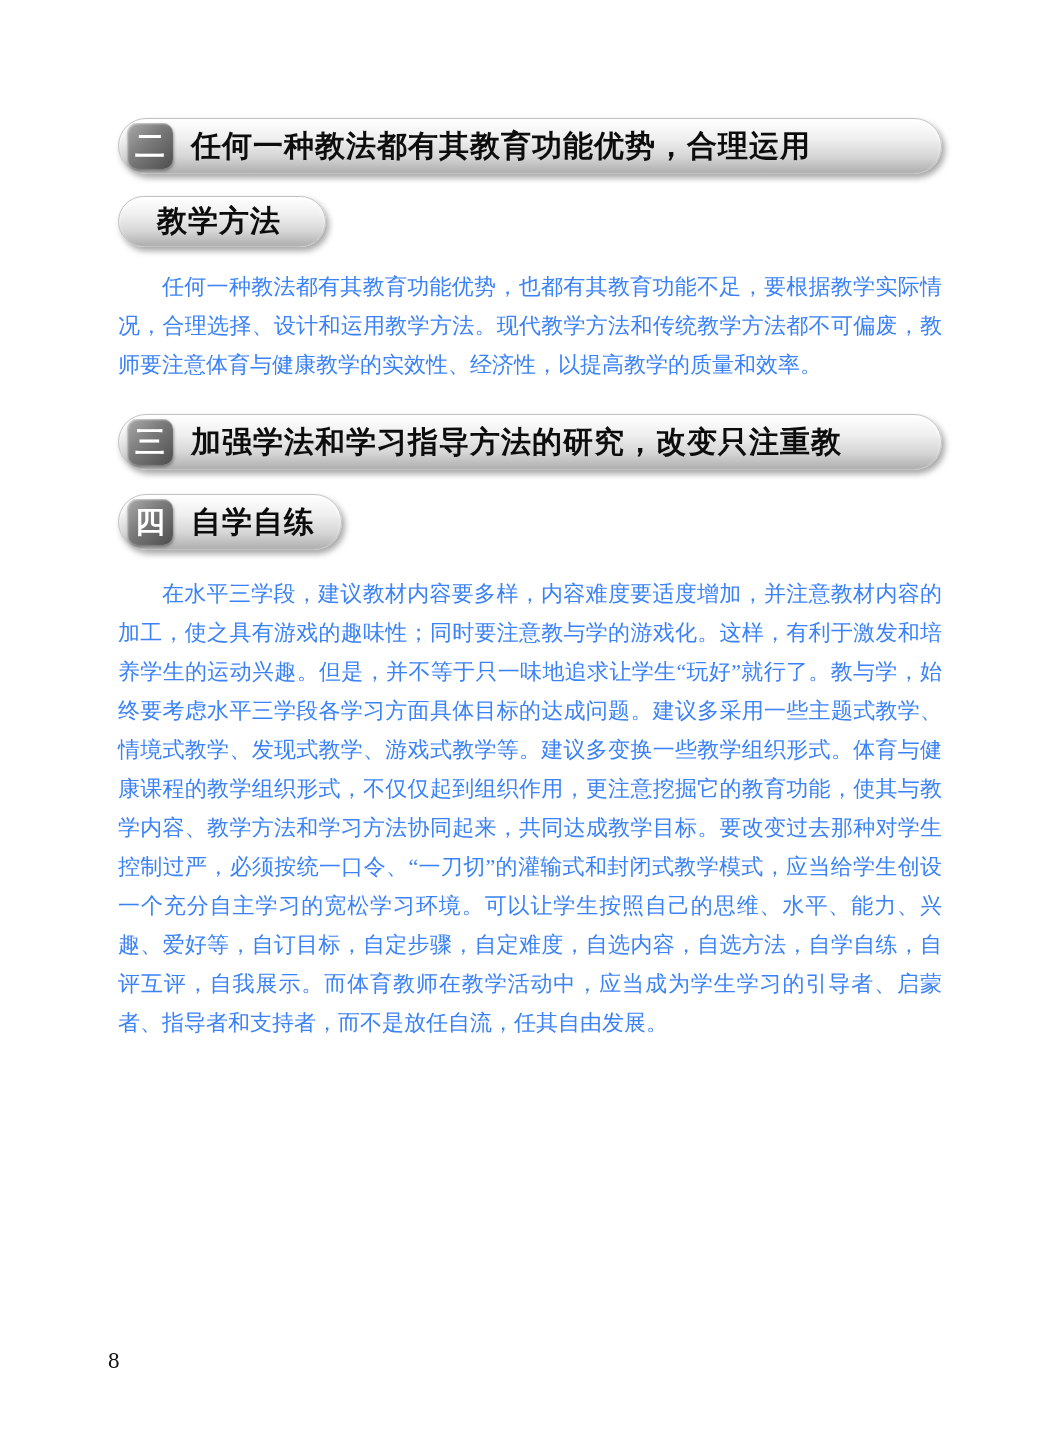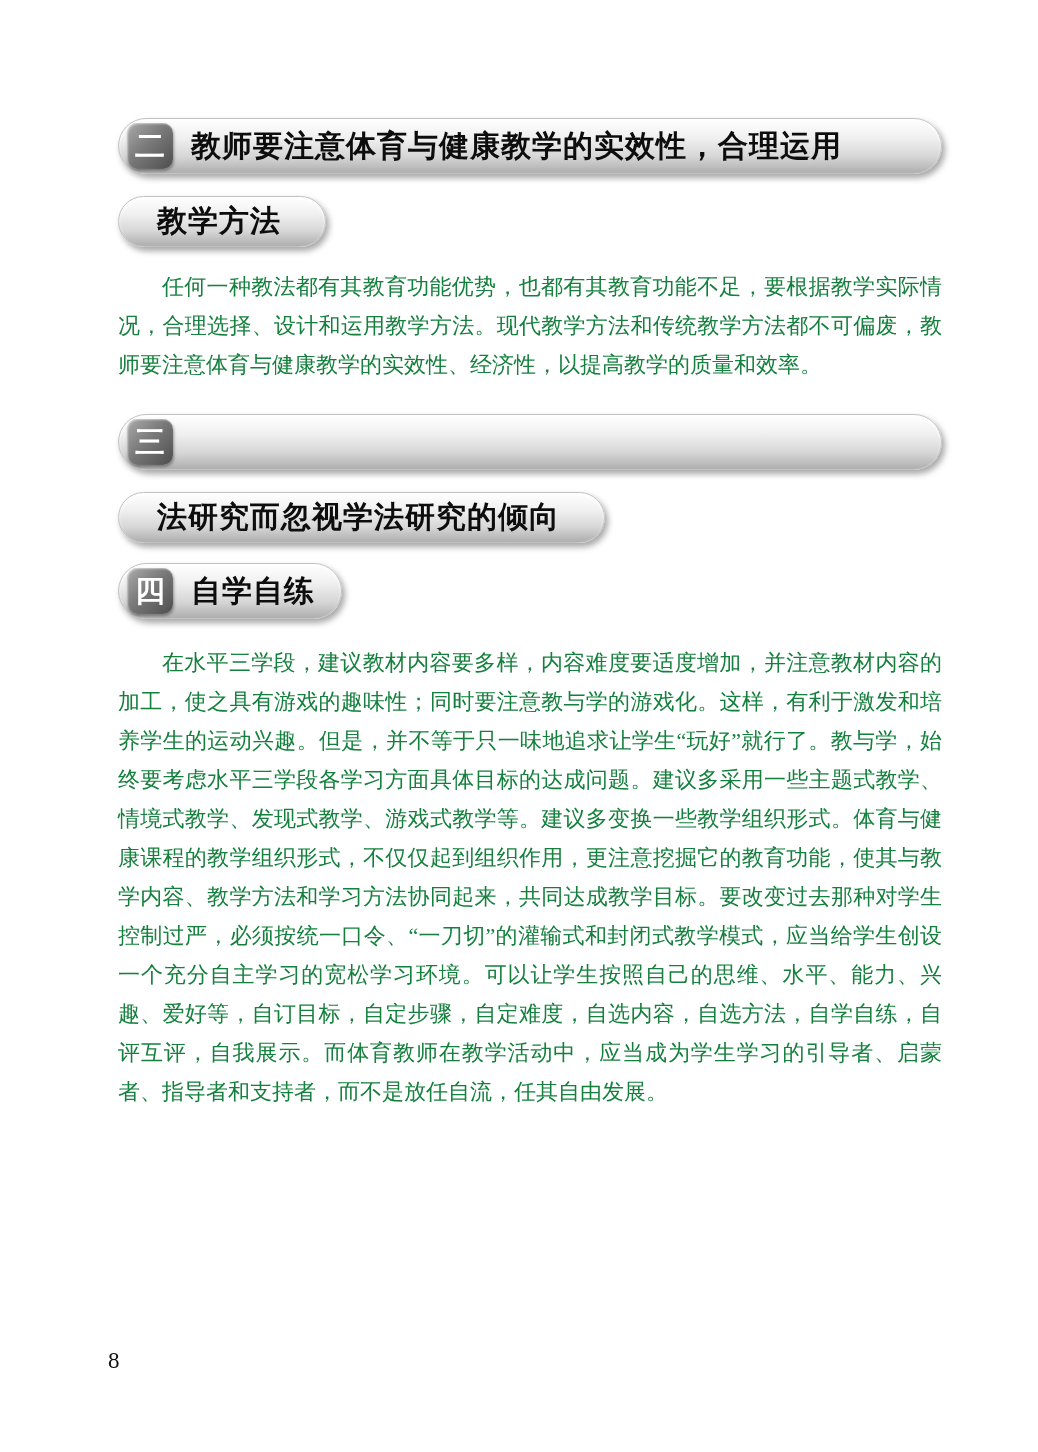--- a/index.html
+++ b/index.html
@@ -71,21 +71,21 @@
     color: #0d0d0d;
     letter-spacing: 1px;
     white-space: nowrap;
   }
   .body-text {
     margin: 0 0 30px 0;
     font-size: 22px;
     line-height: 39px;
     text-align: justify;
     text-indent: 2em;
-    color: #15803d;
+    color: #3b82f6;
   }
   .section {
     margin-bottom: 10px;
   }
   .heading-line.second {
     margin-top: -2px;
     margin-bottom: 20px;
   }
   .page-number {
     position: absolute;
@@ -97,40 +97,36 @@
 </style>
 </head>
 <body>
 
 <div class="page">
 
   <section class="section">
     <div class="heading-line">
       <div class="pill pill-full">
         <span class="badge">二</span>
-        <span class="heading-text">教师要注意体育与健康教学的实效性，合理运用</span>
+        <span class="heading-text">任何一种教法都有其教育功能优势，合理运用</span>
       </div>
     </div>
     <div class="heading-line second">
       <div class="pill pill-cont">
         <span class="heading-text">教学方法</span>
       </div>
     </div>
     <p class="body-text">任何一种教法都有其教育功能优势，也都有其教育功能不足，要根据教学实际情况，合理选择、设计和运用教学方法。现代教学方法和传统教学方法都不可偏废，教师要注意体育与健康教学的实效性、经济性，以提高教学的质量和效率。</p>
   </section>
 
   <section class="section">
     <div class="heading-line">
       <div class="pill pill-full">
         <span class="badge">三</span>
-      </div>
-    </div>
-    <div class="heading-line second">
-      <div class="pill pill-cont">
-        <span class="heading-text">法研究而忽视学法研究的倾向</span>
+        <span class="heading-text">加强学法和学习指导方法的研究，改变只注重教</span>
       </div>
     </div>
   </section>
 
   <section class="section">
     <div class="heading-line">
       <div class="pill pill-auto">
         <span class="badge">四</span>
         <span class="heading-text">自学自练</span>
       </div>

